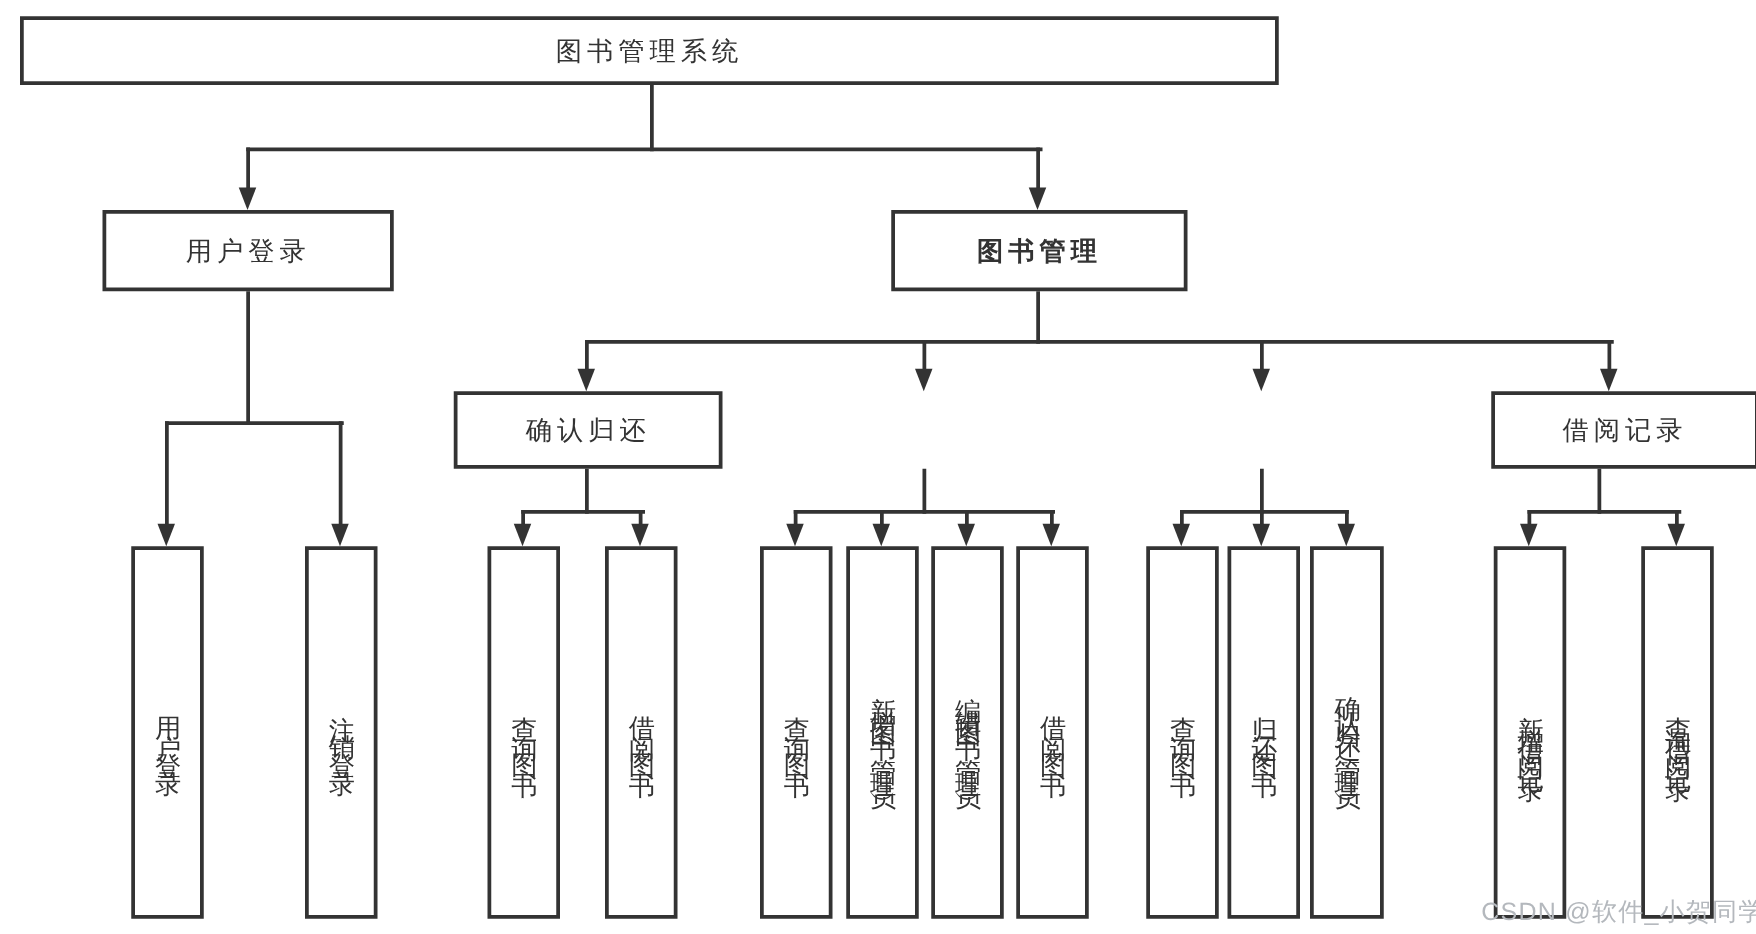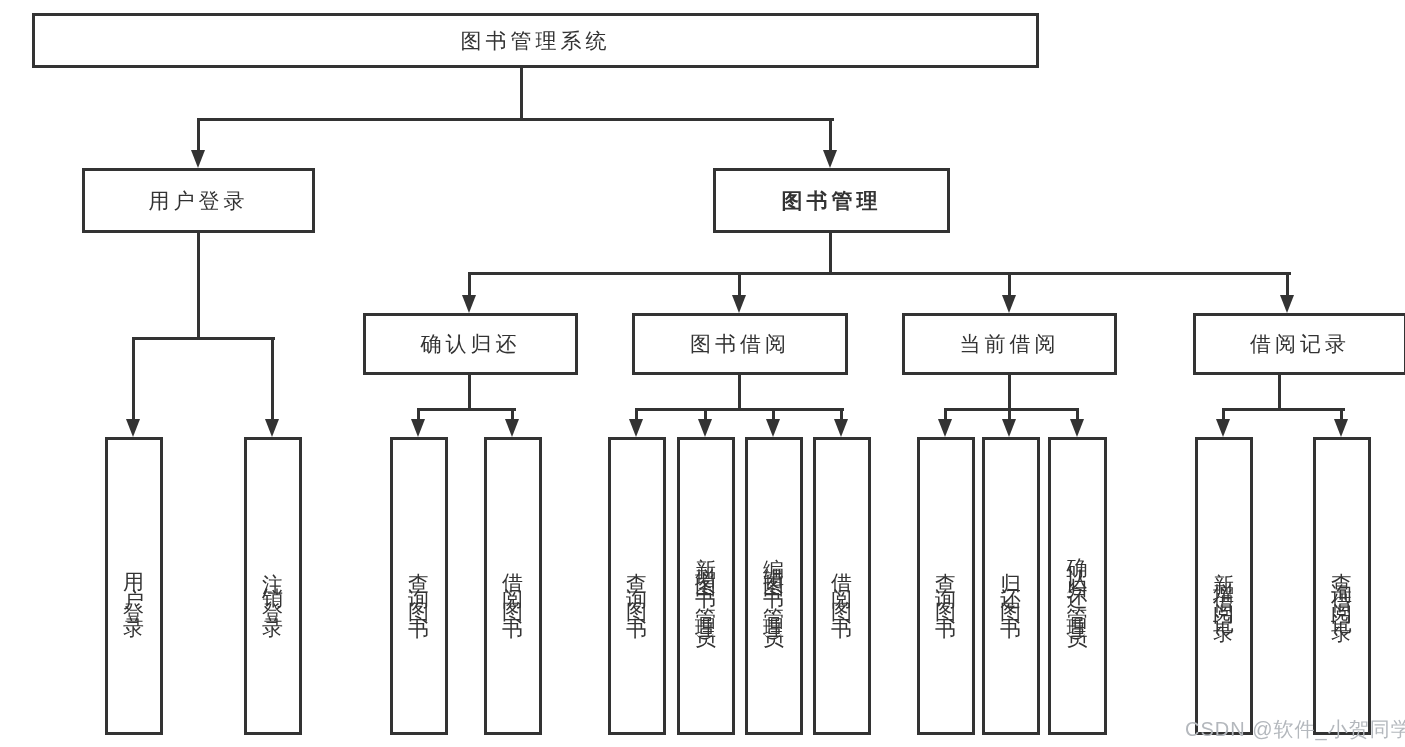--- a/index.html
+++ b/index.html
@@ -49,21 +49,21 @@
     letter-spacing:1px;
     white-space:nowrap;
     z-index:5;
   }
 </style>
 </head>
 <body>
 
 <div id="stage">
 
-  <div class="box hbox" style="left:32px;top:13px;width:1007px;height:55px;">图书管理系统</div>
+  <div class="box hbox" style="left:16px;top:13px;width:1007px;height:55px;">图书管理系统</div>
 
   <div class="vline" style="left:520px;top:68px;width:3px;height:53px;"></div>
   <div class="hline" style="left:197px;top:118px;width:637px;height:3px;"></div>
   <div class="vline" style="left:197px;top:118px;width:3px;height:36px;"></div>
   <div class="vline" style="left:829px;top:118px;width:3px;height:36px;"></div>
   <div class="arrow" style="left:191px;top:150px;"></div>
   <div class="arrow" style="left:823px;top:150px;"></div>
 
   <div class="box hbox" style="left:82px;top:168px;width:233px;height:65px;">用户登录</div>
   <div class="box hbox" style="left:713px;top:168px;width:237px;height:65px;font-weight:bold;">图书管理</div>
@@ -80,22 +80,20 @@
   <div class="vline" style="left:468px;top:272px;width:3px;height:26px;"></div>
   <div class="vline" style="left:738px;top:272px;width:3px;height:26px;"></div>
   <div class="vline" style="left:1008px;top:272px;width:3px;height:26px;"></div>
   <div class="vline" style="left:1286px;top:272px;width:3px;height:26px;"></div>
   <div class="arrow" style="left:462px;top:295px;"></div>
   <div class="arrow" style="left:732px;top:295px;"></div>
   <div class="arrow" style="left:1002px;top:295px;"></div>
   <div class="arrow" style="left:1280px;top:295px;"></div>
 
   <div class="box hbox" style="left:363px;top:313px;width:215px;height:62px;">确认归还</div>
-  <div class="box hbox" style="left:632px;top:313px;width:216px;height:62px;">图书借阅</div>
-  <div class="box hbox" style="left:902px;top:313px;width:215px;height:62px;">当前借阅</div>
   <div class="box hbox" style="left:1173px;top:313px;width:214px;height:62px;margin-left:20px;">借阅记录</div>
 
   <div class="vline" style="left:468px;top:375px;width:3px;height:36px;"></div>
   <div class="hline" style="left:417px;top:408px;width:99px;height:3px;"></div>
   <div class="vline" style="left:417px;top:408px;width:3px;height:14px;"></div>
   <div class="vline" style="left:511px;top:408px;width:3px;height:14px;"></div>
   <div class="arrow" style="left:411px;top:419px;"></div>
   <div class="arrow" style="left:505px;top:419px;"></div>
 
   <div class="vline" style="left:738px;top:375px;width:3px;height:36px;"></div>

